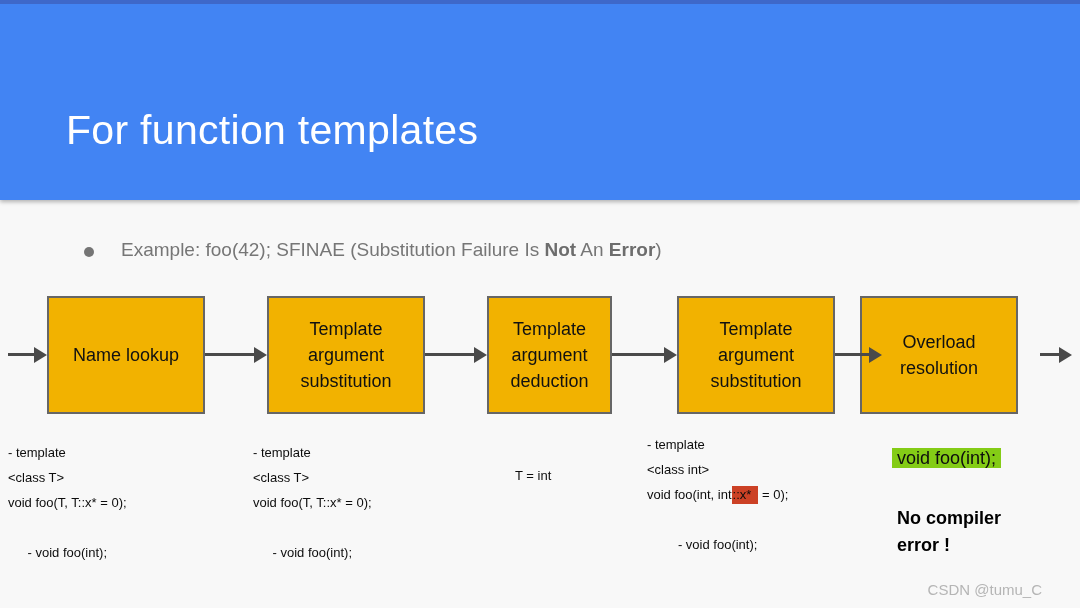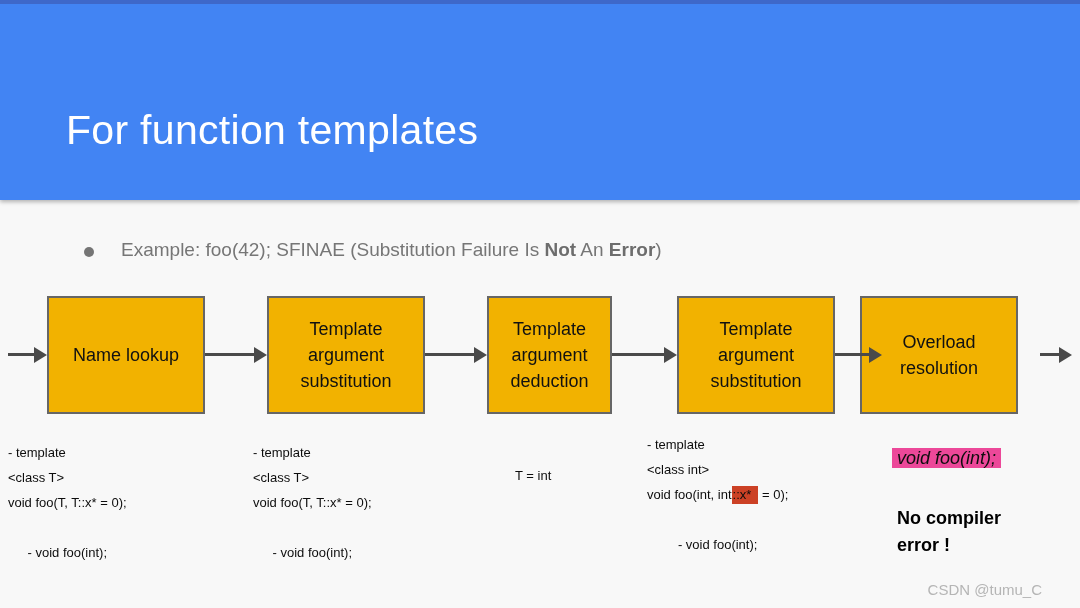--- a/index.html
+++ b/index.html
@@ -37,21 +37,21 @@
                 border-left:13px solid #4a4a4a; }
 
   
   .code-col { position:absolute; font-size:13px; line-height:25px; color:#0d0d0d; white-space:nowrap; }
   .col-1 { left:8px;   top:440px; }
   .col-2 { left:253px; top:440px; }
   .col-3 { left:515px; top:463px; }
   .col-4 { left:647px; top:432px; }
   .gap { margin-top:25px;text-align:center; }
   .hl-red   { background:#CC4125; padding:1px 7px 2px 1px; }
-  .hl-green { background:#ec4899; padding:0 5px;font-style:italic; }
+  .hl-green { background:#84cc16; padding:0 5px; }
   .col-5-hl { position:absolute; left:892px; top:448px; font-size:18px; color:#0d0d0d; white-space:nowrap; }
   .result   { position:absolute; left:897px; top:505px; font-size:18px; font-weight:700;
               line-height:27px; color:#000000; white-space:nowrap; }
 
   .watermark { position:absolute; right:38px; bottom:10px; font-size:15px; color:#b5b5b5; }
 </style>
 </head>
 <body>
 
 <div class="slide">

